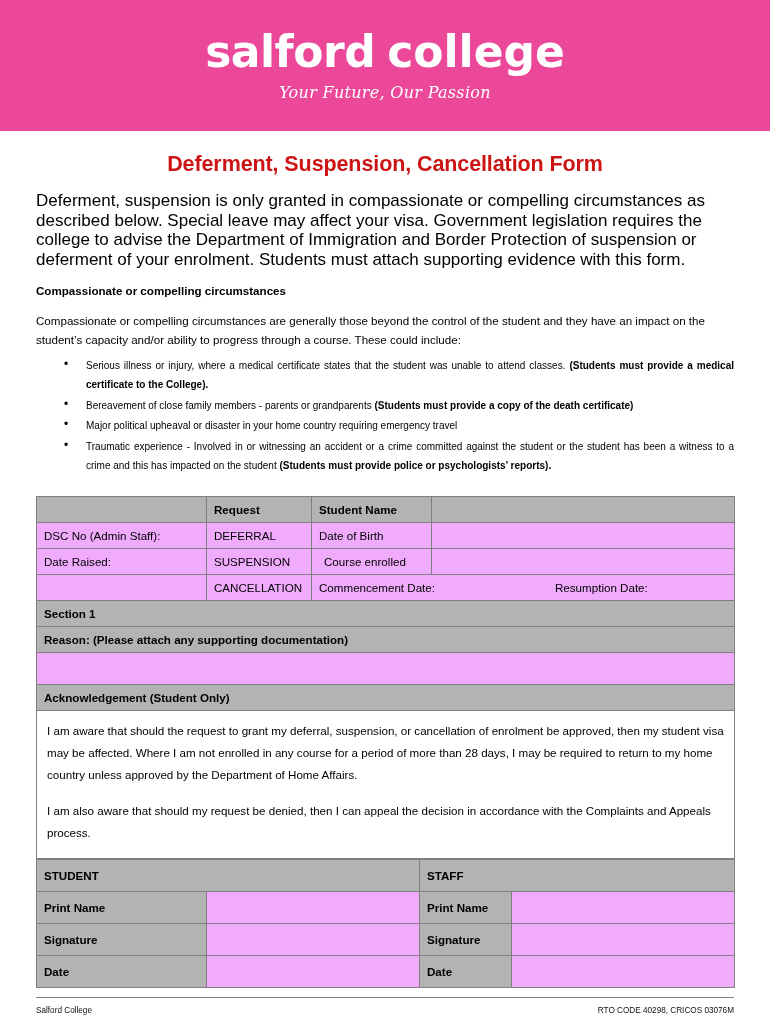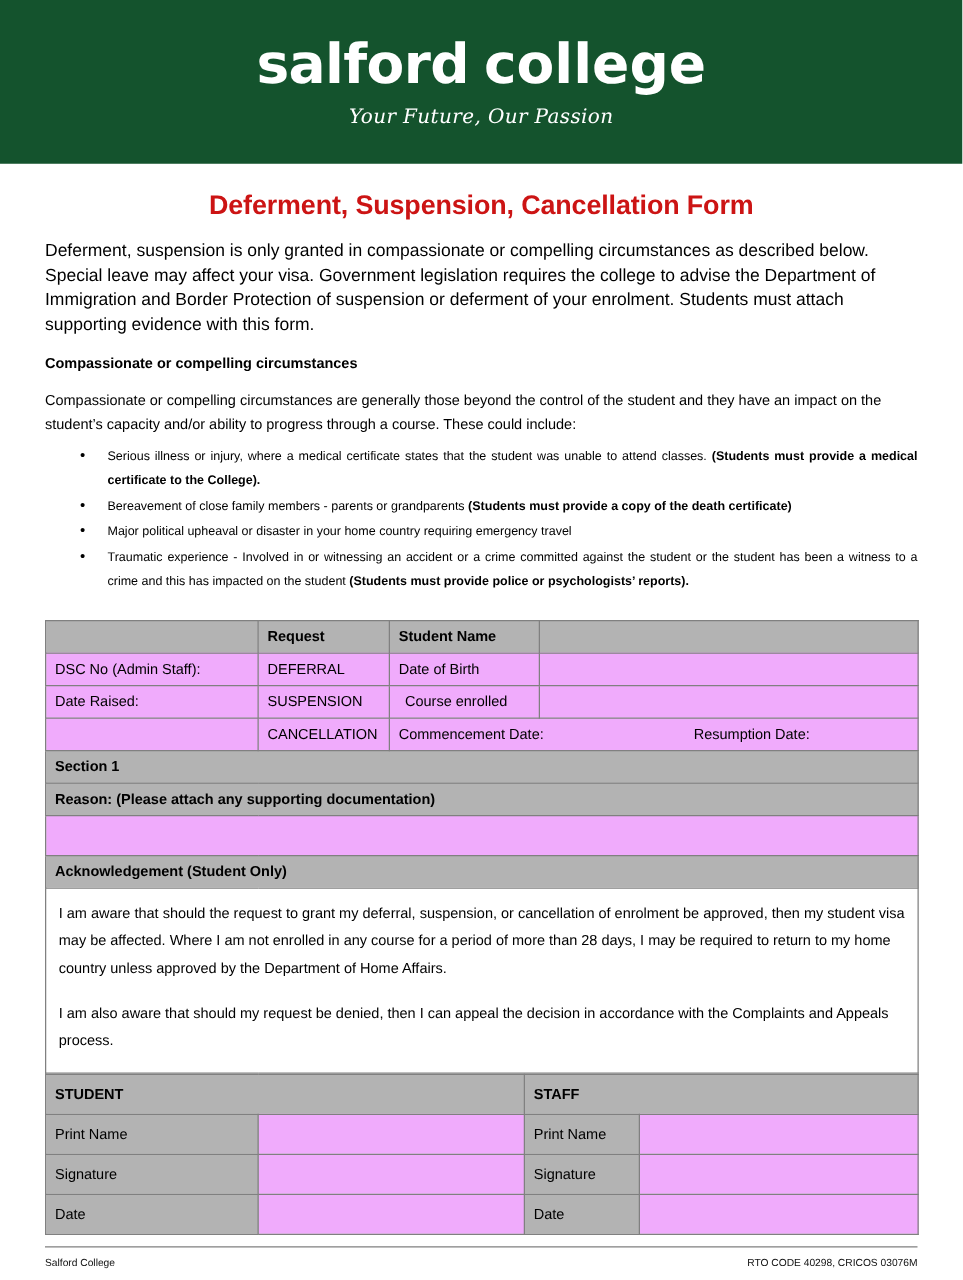--- a/index.html
+++ b/index.html
@@ -12,21 +12,21 @@
     font-family: "Liberation Sans", sans-serif;
     color: #000000;
     overflow: hidden;
     position: relative;
   }
 
   
   .banner {
     width: 770px;
     height: 131px;
-    background: #14532d;
+    background: #ec4899;
     display: flex;
     flex-direction: column;
     align-items: center;
     justify-content: center;
   }
   .logo-line {
     display: flex;
     align-items: baseline;
     justify-content: center;
     line-height: 1;
@@ -63,21 +63,21 @@
   .form-title {
     text-align: center;
     color: #cc1414;
     font-size: 21.5px;
     font-weight: 700;
     margin: 21px 0 14px 0;
     letter-spacing: -0.1px;
   }
 
   .intro {
-    font-size: 14px;
+    font-size: 17px;
     line-height: 19.5px;
     text-align: left;
     margin: 0 0 12px 0;
   }
   .sub-head {
     font-size: 11.6px;
     font-weight: 700;
     line-height: 19.5px;
     margin: 0 0 10px 0;
   }
@@ -115,21 +115,21 @@
     margin: 0 auto;
     table-layout: fixed;
   }
   .tbl td {
     border: 1px solid #808080;
     font-size: 11.6px;
     padding: 6px 7px;
     vertical-align: middle;
     height: 23px;
   }
-  .gray { background: #b3b3b3; }
+  .gray { background: #b3b3b3; font-weight: bold; }
   .white { background: #f0abfc; }
   .bold { font-weight: 700; }
   .indent1 { padding-left: 12px !important; }
 
   .topmar { margin-top: 20px; }
 
   td.ack {
     background: #ffffff;
     vertical-align: top;
     padding: 9px 10px 12px 10px;

